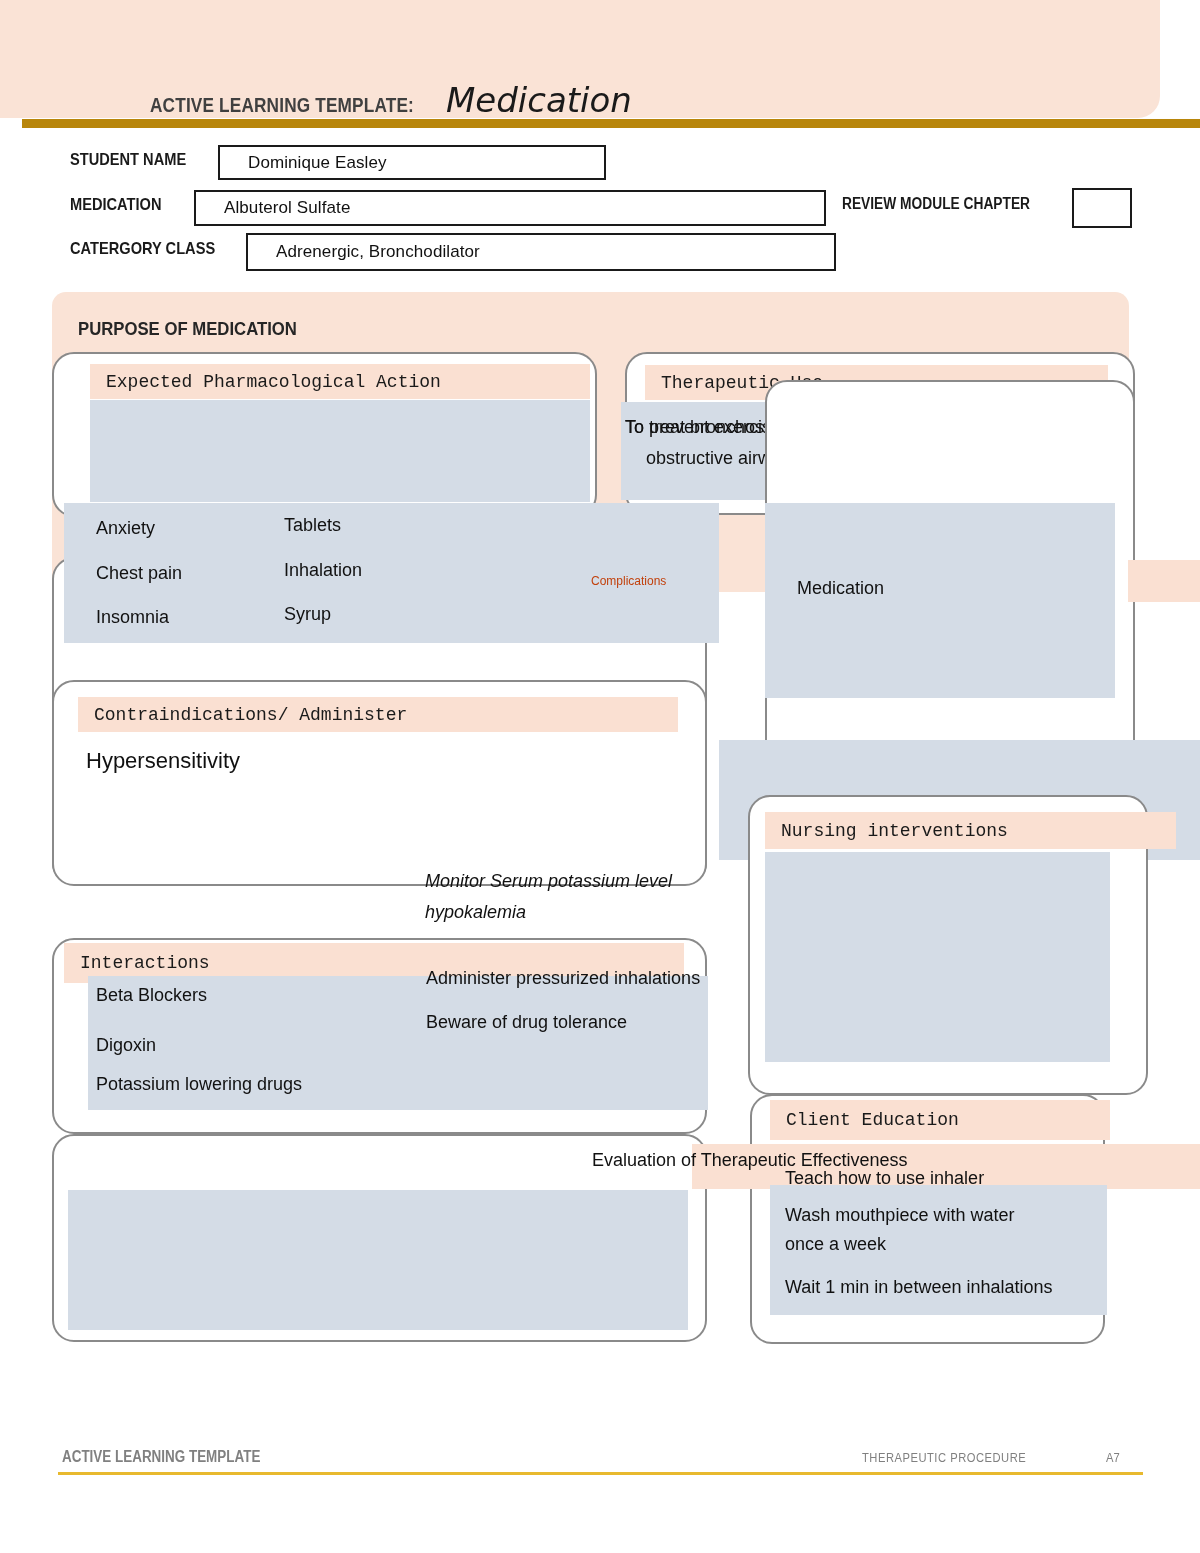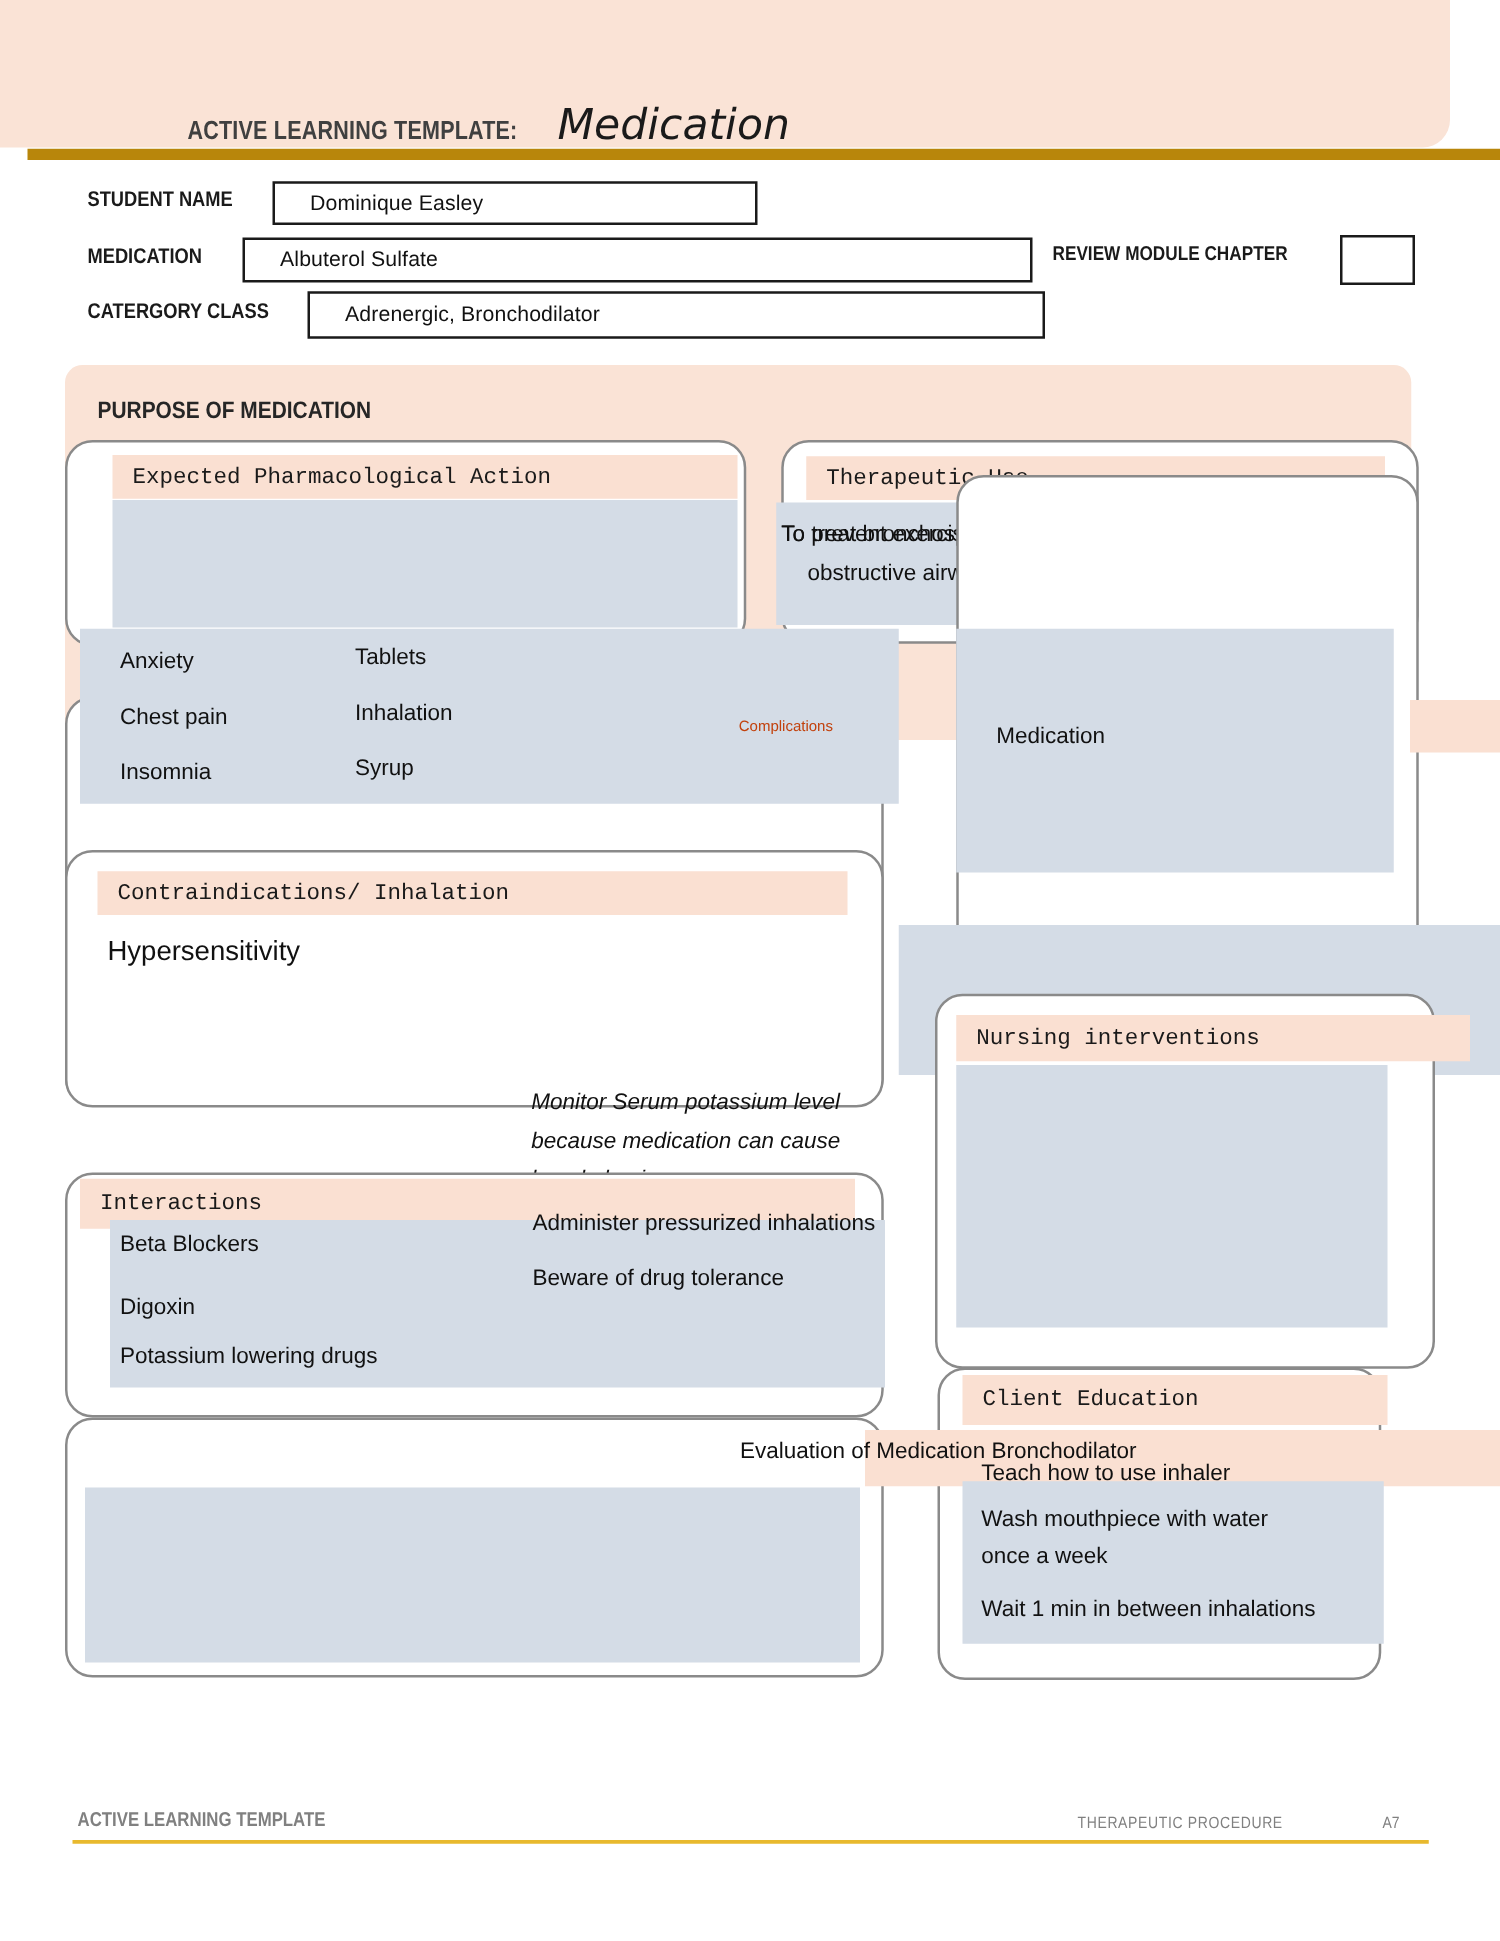--- a/index.html
+++ b/index.html
@@ -327,26 +327,25 @@
 <div class="abs" id="adverse-band"></div>
 <div class="adv-col1" id="adv-a1">Anxiety</div>
 <div class="adv-col1" id="adv-a2">Chest pain</div>
 <div class="adv-col1" id="adv-a3">Insomnia</div>
 <div class="adv-col2" id="adv-b1">Tablets</div>
 <div class="adv-col2" id="adv-b2">Inhalation</div>
 <div class="adv-col2" id="adv-b3">Syrup</div>
 <div class="abs" id="complications-label">Complications</div>
 
 <div class="abs card card-white" id="contra-card"></div>
-<div class="abs hdr-strip" id="contra-hdr">Contraindications/ Inhalation</div>
+<div class="abs hdr-strip" id="contra-hdr">Contraindications/ Administer</div>
 <div class="abs" id="contra-body">Hypersensitivity</div>
 
 <div class="abs" id="monitor-note">
   <div>Monitor Serum potassium level</div>
-  <div>because medication can cause</div>
   <div>hypokalemia</div>
 </div>
 
 <div class="abs" id="nursing-back-band"></div>
 
 <div class="abs card card-white" id="interactions-card"></div>
 <div class="abs hdr-strip" id="interactions-hdr">Interactions</div>
 <div class="abs" id="interactions-band"></div>
 <div class="inter-item" id="inter-1">Beta Blockers</div>
 <div class="inter-item" id="inter-2">Digoxin</div>
@@ -357,21 +356,21 @@
 <div class="abs card card-white" id="nursing-card"></div>
 <div class="abs hdr-strip" id="nursing-hdr">Nursing interventions</div>
 <div class="abs body-strip" id="nursing-body"></div>
 
 <div class="abs card card-white" id="eval-card"></div>
 <div class="abs body-strip" id="eval-body"></div>
 
 <div class="abs card card-white" id="client-card"></div>
 <div class="abs hdr-strip" id="client-hdr">Client Education</div>
 <div class="abs" id="peach-band-2"></div>
-<div class="abs" id="eval-label">Evaluation of Medication Bronchodilator</div>
+<div class="abs" id="eval-label">Evaluation of Therapeutic Effectiveness</div>
 <div class="abs" id="client-body"></div>
 <div class="client-line" id="cl-1">Teach how to use inhaler</div>
 <div class="client-line" id="cl-2">Wash mouthpiece with water</div>
 <div class="client-line" id="cl-3">once a week</div>
 <div class="client-line" id="cl-4">Wait 1 min in between inhalations</div>
 
 <div class="abs" id="footer-left">ACTIVE LEARNING TEMPLATE</div>
 <div class="abs" id="footer-right">THERAPEUTIC PROCEDURE</div>
 <div class="abs" id="footer-page">A7</div>
 <div class="abs" id="footer-rule"></div>

